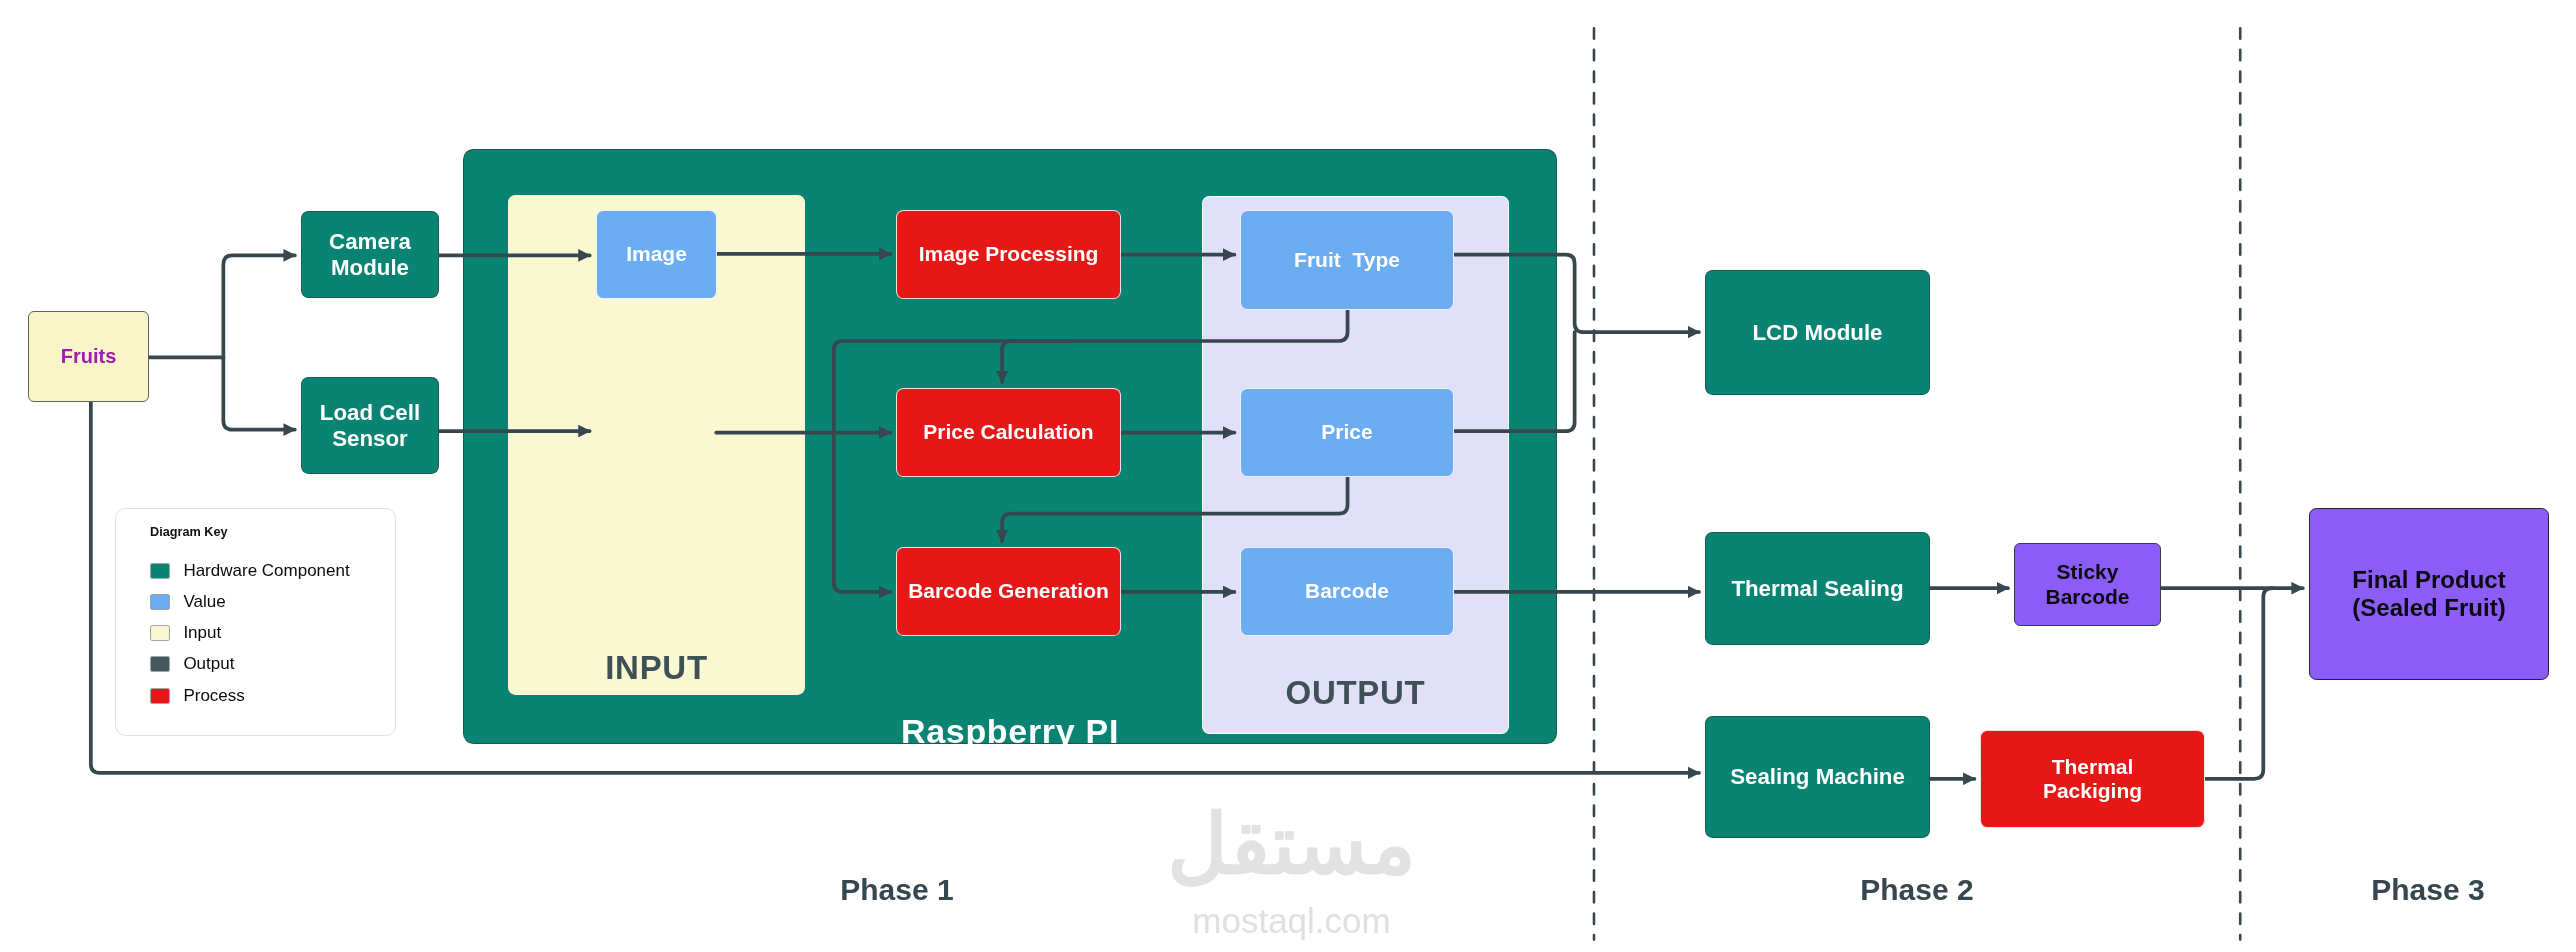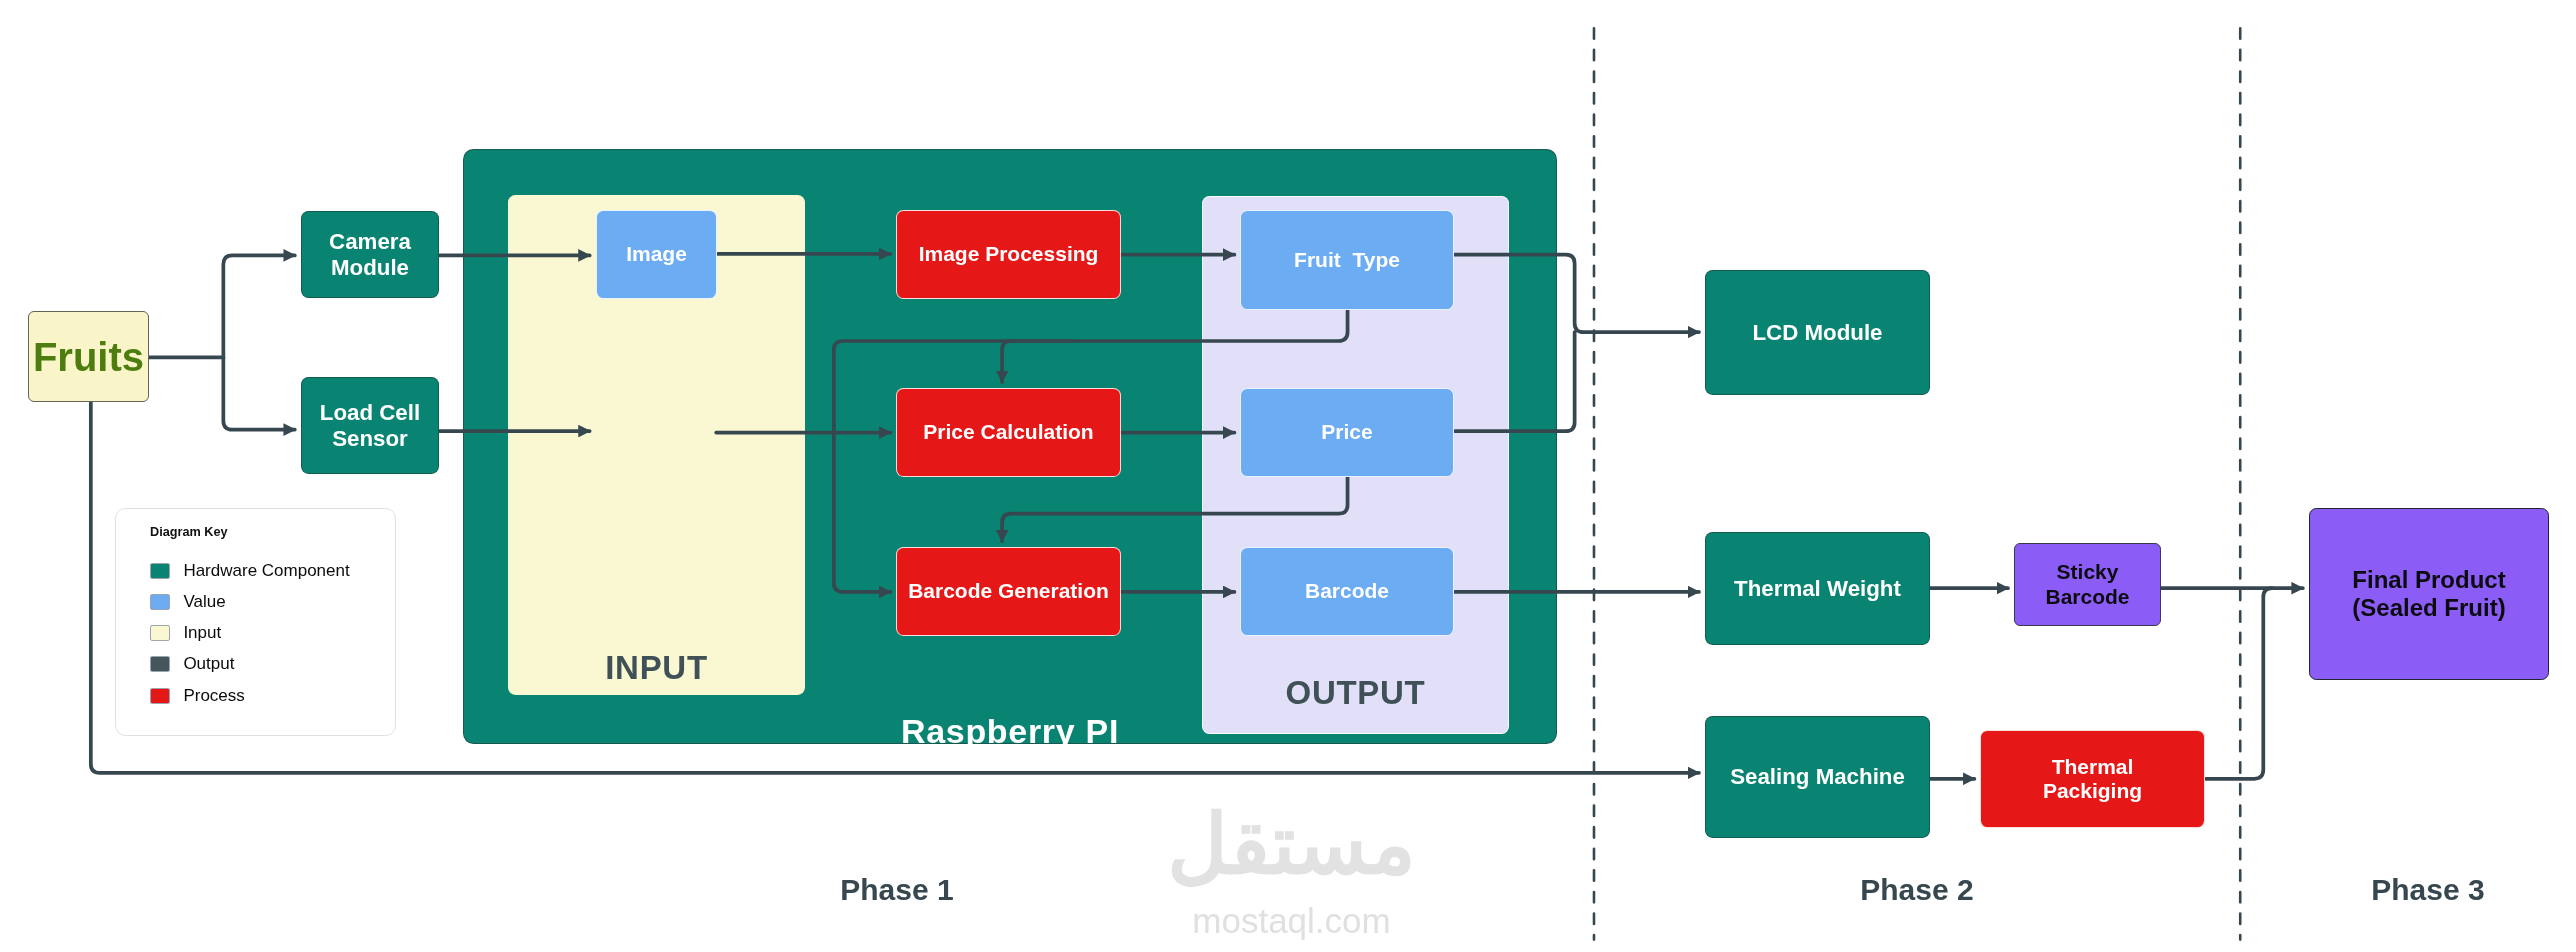--- a/index.html
+++ b/index.html
@@ -18,21 +18,21 @@
   .blue{background:#6bacf3;color:#ffffff;border:1.5px solid rgba(255,255,255,.85);font-size:21px;}
   .red{background:#e61717;color:#ffffff;border:1.5px solid rgba(255,255,255,.85);font-size:21px;}
   .lav{background:#8b5cf6;color:#0c0c10;}
   .panel{position:absolute;box-sizing:border-box;z-index:1;border-radius:9px;}
   .panel-label{
     position:absolute;z-index:3;text-align:center;font-weight:bold;
     color:#3f5156;letter-spacing:0.7px;
   }
   
   .n-fruits{left:28px;top:311px;width:121px;height:91px;background:#f9f5c8;
-    border:1.5px solid #63635a;color:#4d7c0f;font-size:40px;border-radius:6px;}
+    border:1.5px solid #63635a;color:#a21caf;font-size:20px;border-radius:6px;}
   .n-camera{left:301px;top:211px;width:138px;height:87px;}
   .n-loadcell{left:301px;top:377px;width:138px;height:97px;}
   .p-green{left:463px;top:149px;width:1094px;height:595px;background:#0a8472;
     border:1.5px solid rgba(30,60,56,.6);border-radius:10.4px;}
   .p-input{left:508px;top:195px;width:297px;height:500px;background:#f9f8d2;border-radius:7.4px;}
   .p-output{left:1202px;top:196px;width:307px;height:538px;background:#e2e0f8;
     border:1.5px solid rgba(255,255,255,.9);border-radius:7.4px;}
   .n-image{left:596px;top:210px;width:121px;height:89px;}
   .n-weight{left:596px;top:388px;width:121px;height:89px;}
   .n-imgproc{left:896px;top:210px;width:225px;height:89px;}
@@ -139,21 +139,21 @@
 
   <div class="box blue n-fruittype">Fruit  Type</div>
   <div class="box blue n-price">Price</div>
   <div class="box blue n-barcode">Barcode</div>
 
   <div class="panel-label lbl-input">INPUT</div>
   <div class="panel-label lbl-output">OUTPUT</div>
   <div class="panel-label lbl-rpi">Raspberry PI</div>
 
   <div class="box teal n-lcd">LCD Module</div>
-  <div class="box teal n-printer">Thermal Weight</div>
+  <div class="box teal n-printer">Thermal Sealing</div>
   <div class="box lav n-sticky">Sticky
 Barcode</div>
   <div class="box teal n-sealing">Sealing Machine</div>
   <div class="box red n-packiging">Thermal
 Packiging</div>
   <div class="box lav n-final">Final Product
 (Sealed Fruit)</div>
 
   <div class="legend">
     <div class="legend-title">Diagram Key</div>

